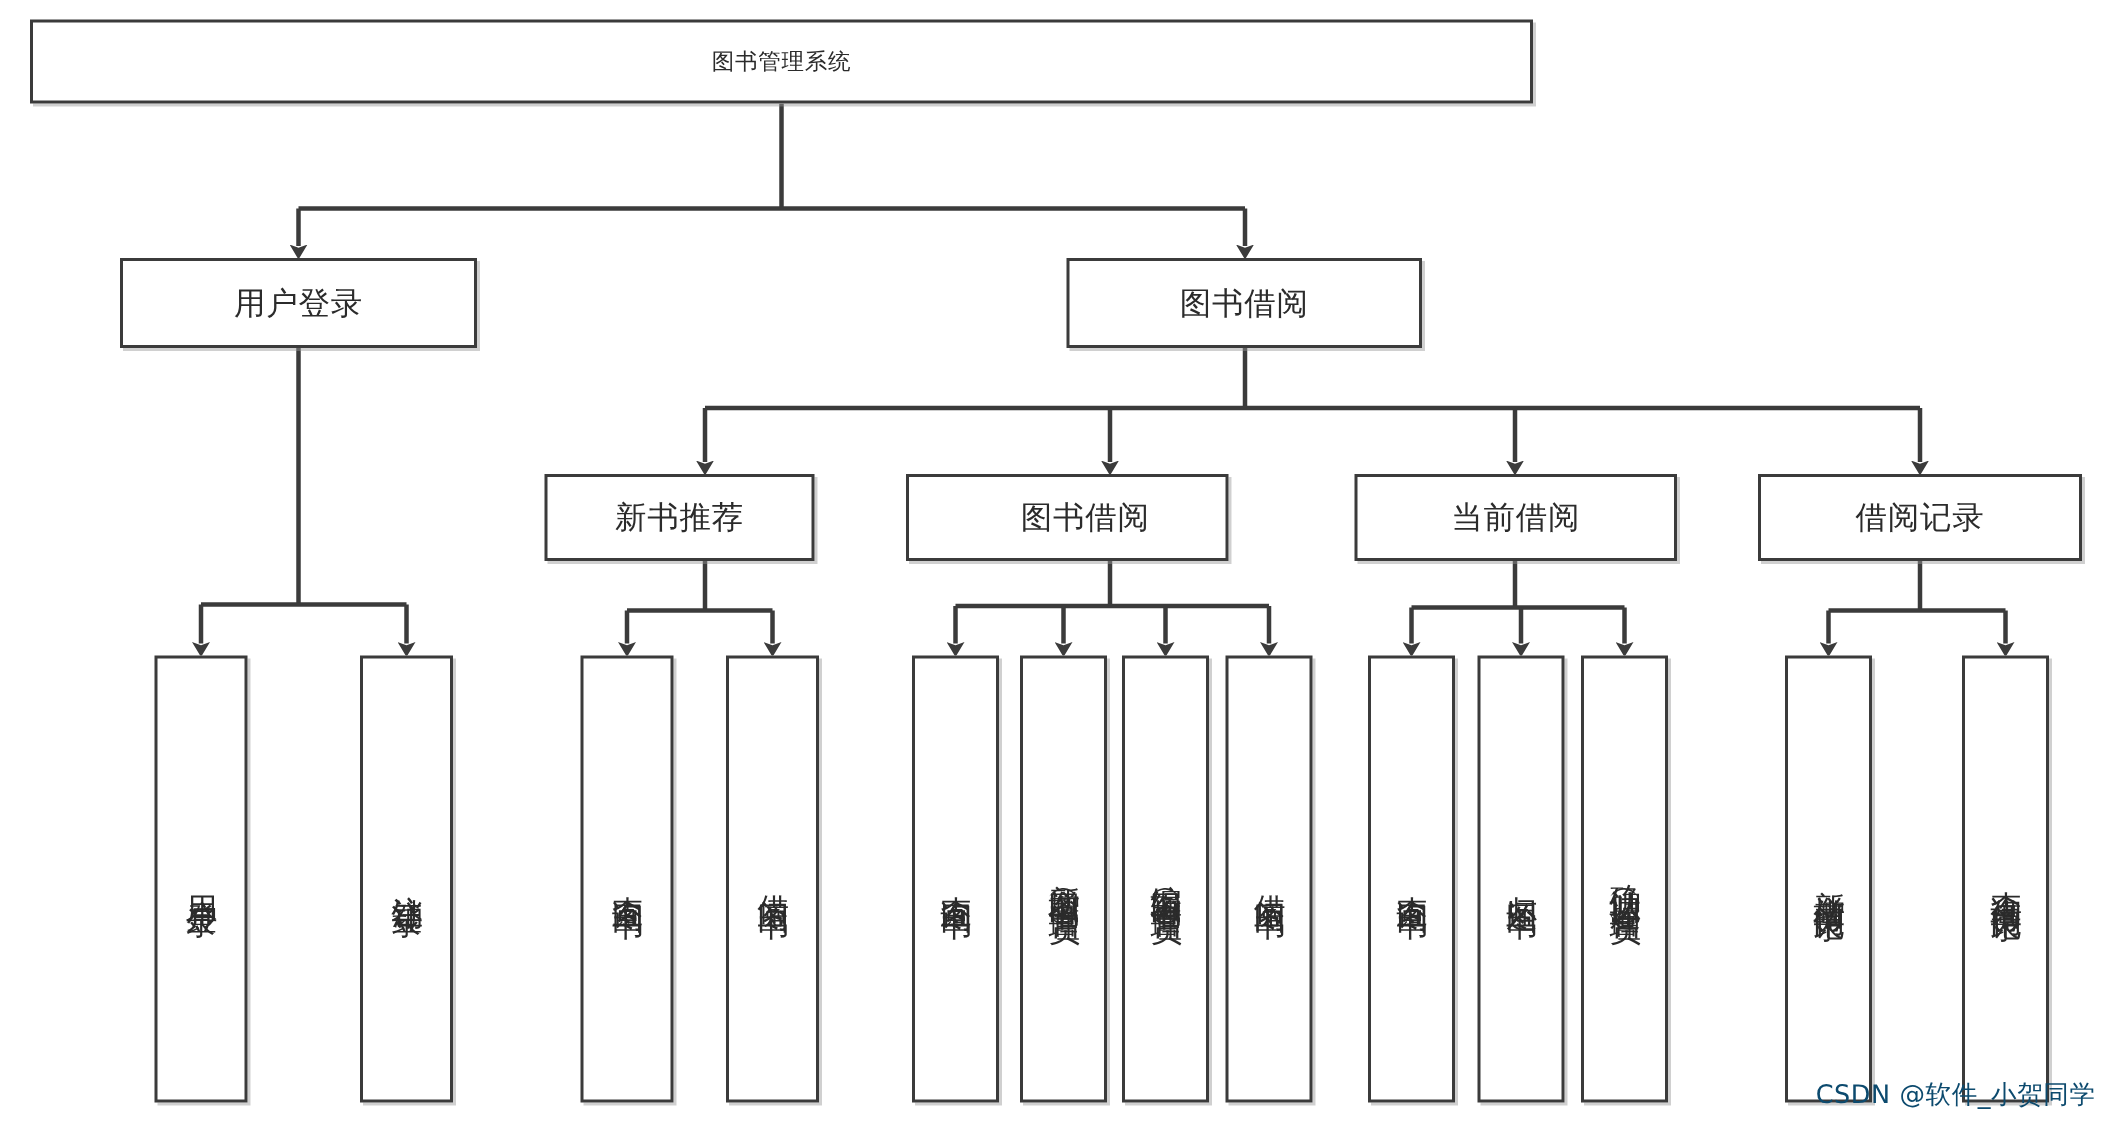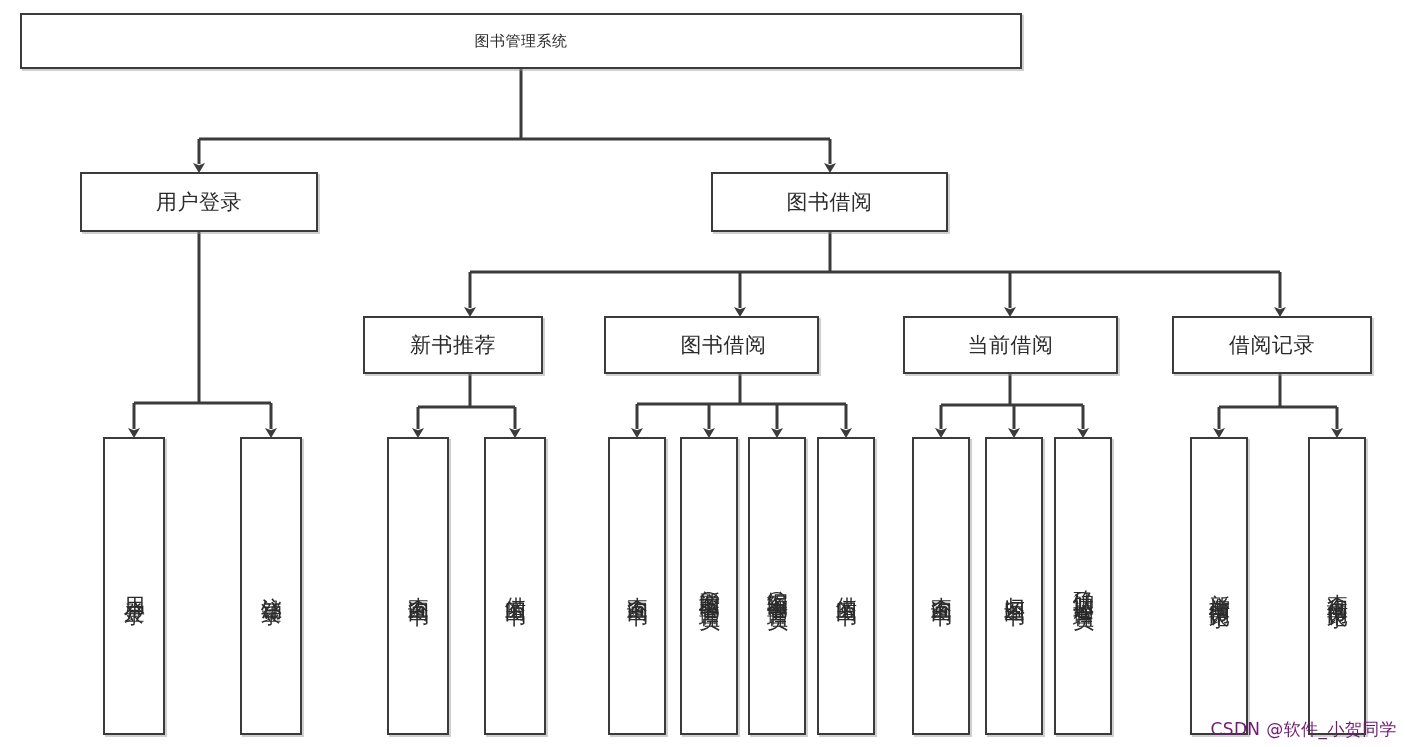--- a/index.html
+++ b/index.html
@@ -60,21 +60,21 @@
     font-size: 21px;
     letter-spacing: 3px;
     line-height: 1.0;
     max-height: 272px;
   }
   .watermark {
     position: absolute;
     right: 8px;
     bottom: 6px;
     font-size: 17px;
-    color: #701a75;
+    color: #0c4a6e;
     letter-spacing: 0.4px;
     user-select: none;
   }
 </style>
 </head>
 <body>
 
 <div id="canvas">
 
   <svg id="wires" viewBox="0 0 1405 747" width="1405" height="747" xmlns="http://www.w3.org/2000/svg">
@@ -140,21 +140,21 @@
 
   <div class="node horiz" style="left:363px; top:316px; width:180px; height:58px;">
     <span class="label">新书推荐</span>
   </div>
   <div class="node horiz" style="left:604px; top:316px; width:215px; height:58px;padding-left:24px;">
     <span class="label">图书借阅</span>
   </div>
   <div class="node horiz" style="left:903px; top:316px; width:215px; height:58px;align-items:center;">
     <span class="label">当前借阅</span>
   </div>
-  <div class="node horiz" style="left:1172px; top:316px; width:200px; height:58px;">
+  <div class="node horiz" style="left:1172px; top:316px; width:216px; height:58px;">
     <span class="label">借阅记录</span>
   </div>
 
   <div class="node vert" style="left:103px; top:437px; width:62px; height:298px;">
     <span class="label">用户登录</span>
   </div>
   <div class="node vert" style="left:240px; top:437px; width:62px; height:298px;">
     <span class="label">注销登录</span>
   </div>
 

